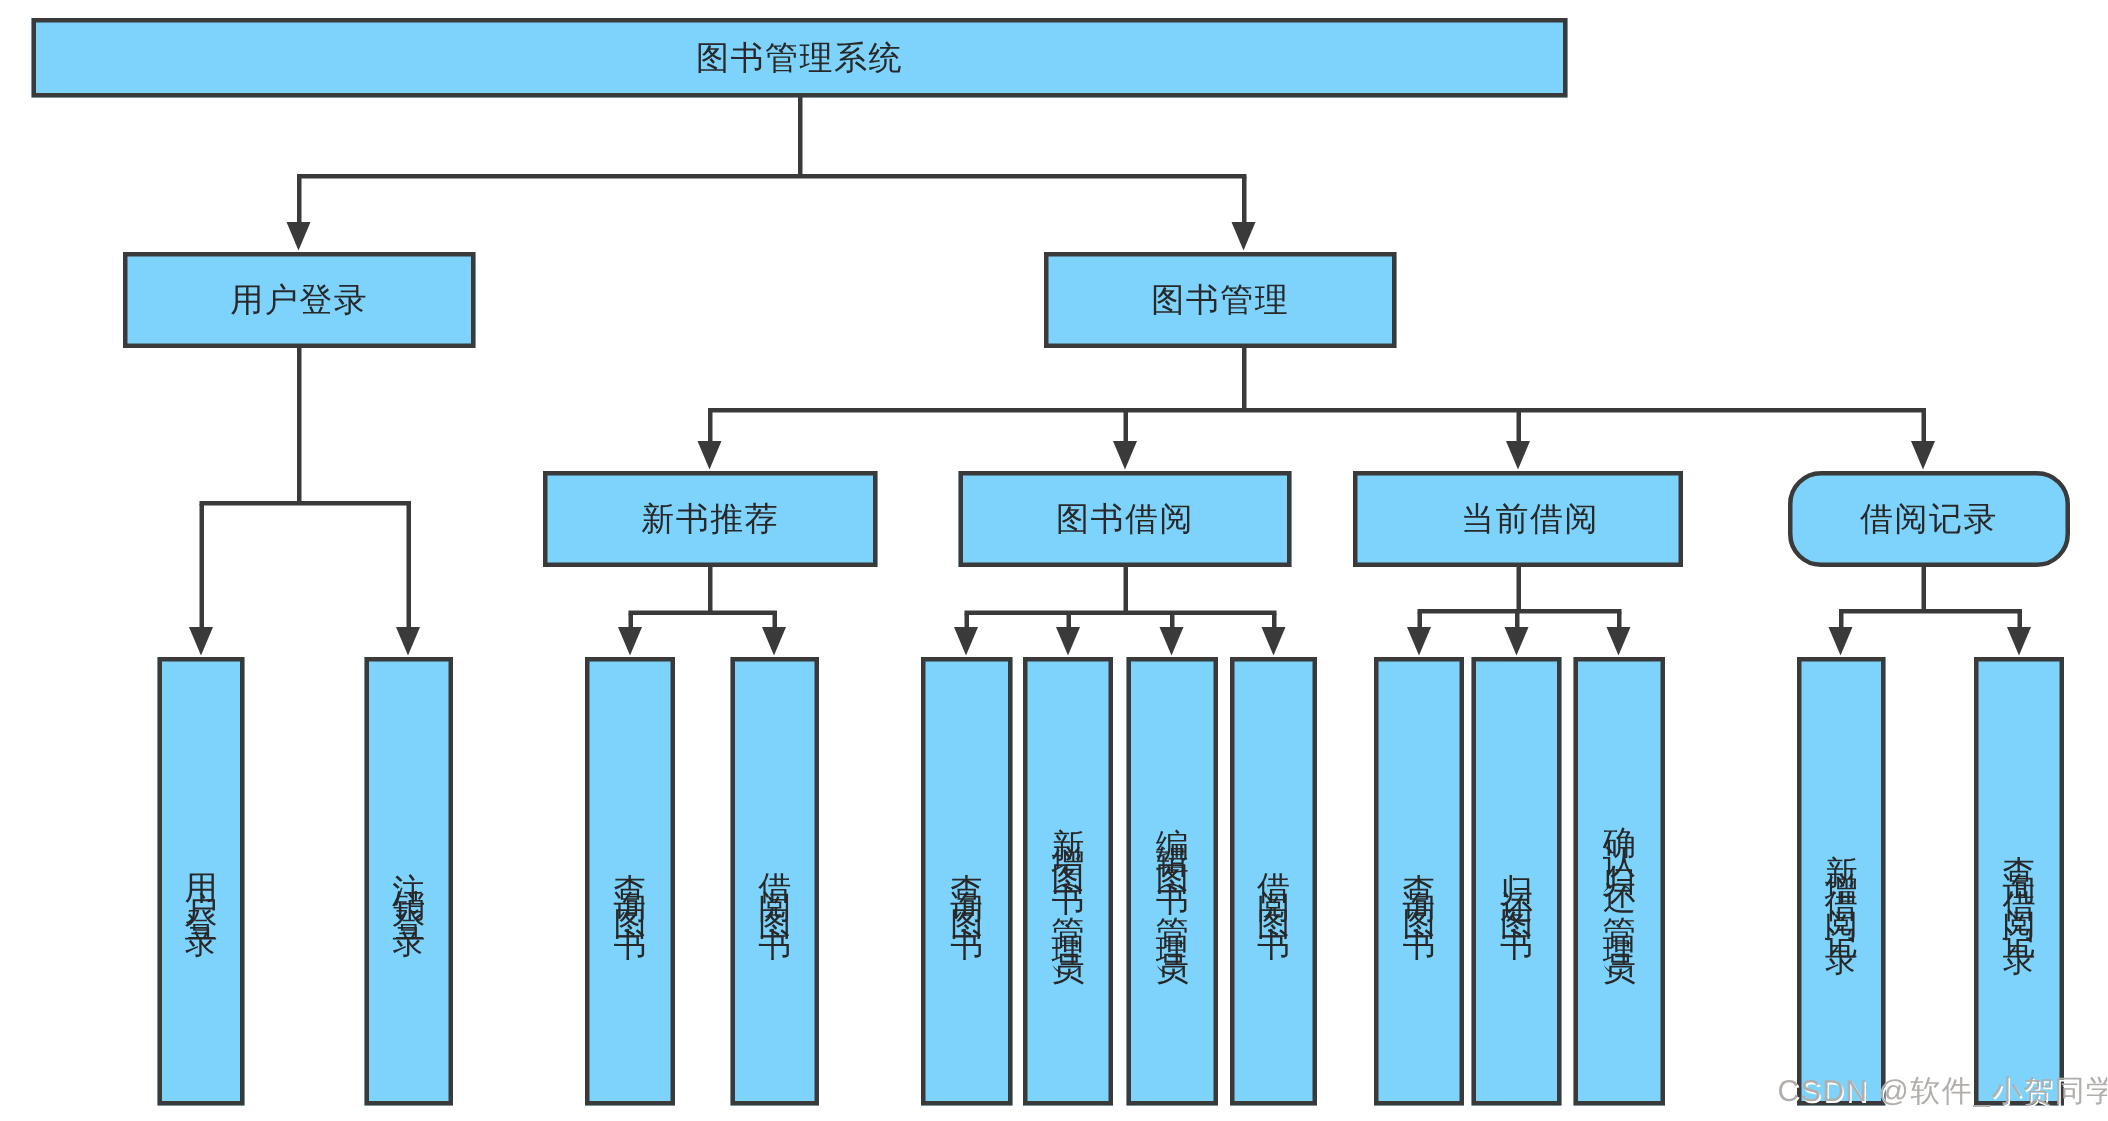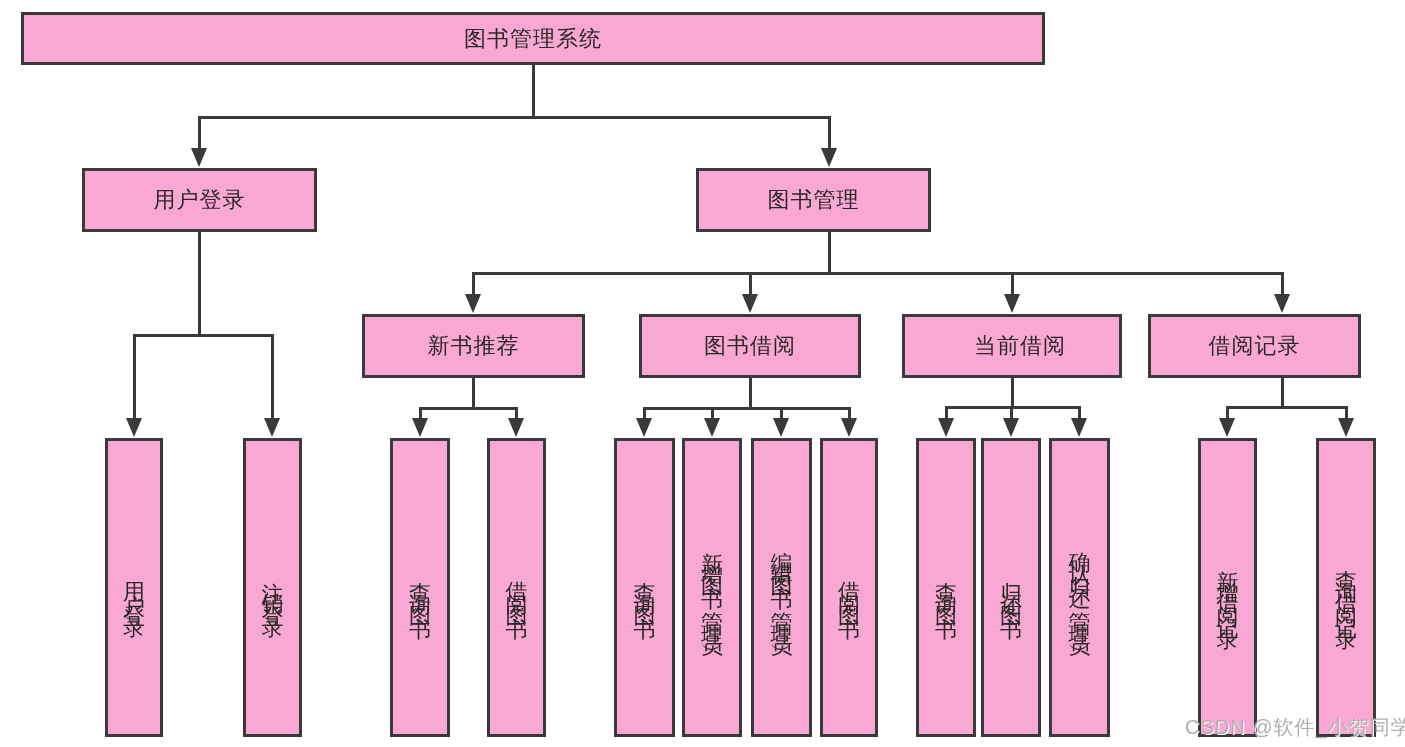--- a/index.html
+++ b/index.html
@@ -14,21 +14,21 @@
     position:relative;
     width:1405px;height:747px;
     background:var(--bg);
     font-family:"Liberation Sans", sans-serif;
     overflow:hidden;
   }
   .box{
     position:absolute;
     box-sizing:border-box;
     border:3px solid var(--line);
-    background:#f9a8d4;
+    background:#7dd3fc;
     display:flex;align-items:center;justify-content:center;
     color:var(--text);
     font-size:22px;
     letter-spacing:1px;
     line-height:1;
   }
   .leaf .vtext{
     writing-mode:vertical-rl;
     text-orientation:mixed;
     letter-spacing:12px;
@@ -74,21 +74,21 @@
   </div>
 
   <div class="box" style="left:639px;top:314px;width:222px;height:64px;font-family:Liberation Serif, serif;">
     <span>图书借阅</span>
   </div>
 
   <div class="box" style="left:902px;top:314px;width:220px;height:64px;padding-left:16px;">
     <span>当前借阅</span>
   </div>
 
-  <div class="box" style="left:1148px;top:314px;width:213px;height:64px;">
+  <div class="box" style="left:1192px;top:314px;width:188px;height:64px;border-radius:22px;">
     <span>借阅记录</span>
   </div>
 
   <div class="box leaf" style="left:105px;top:438px;width:58px;height:299px;">
     <span class="vtext">用户登录</span>
   </div>
 
   <div class="box leaf" style="left:243px;top:438px;width:59px;height:299px;">
     <span class="vtext">注销登录</span>
   </div>

